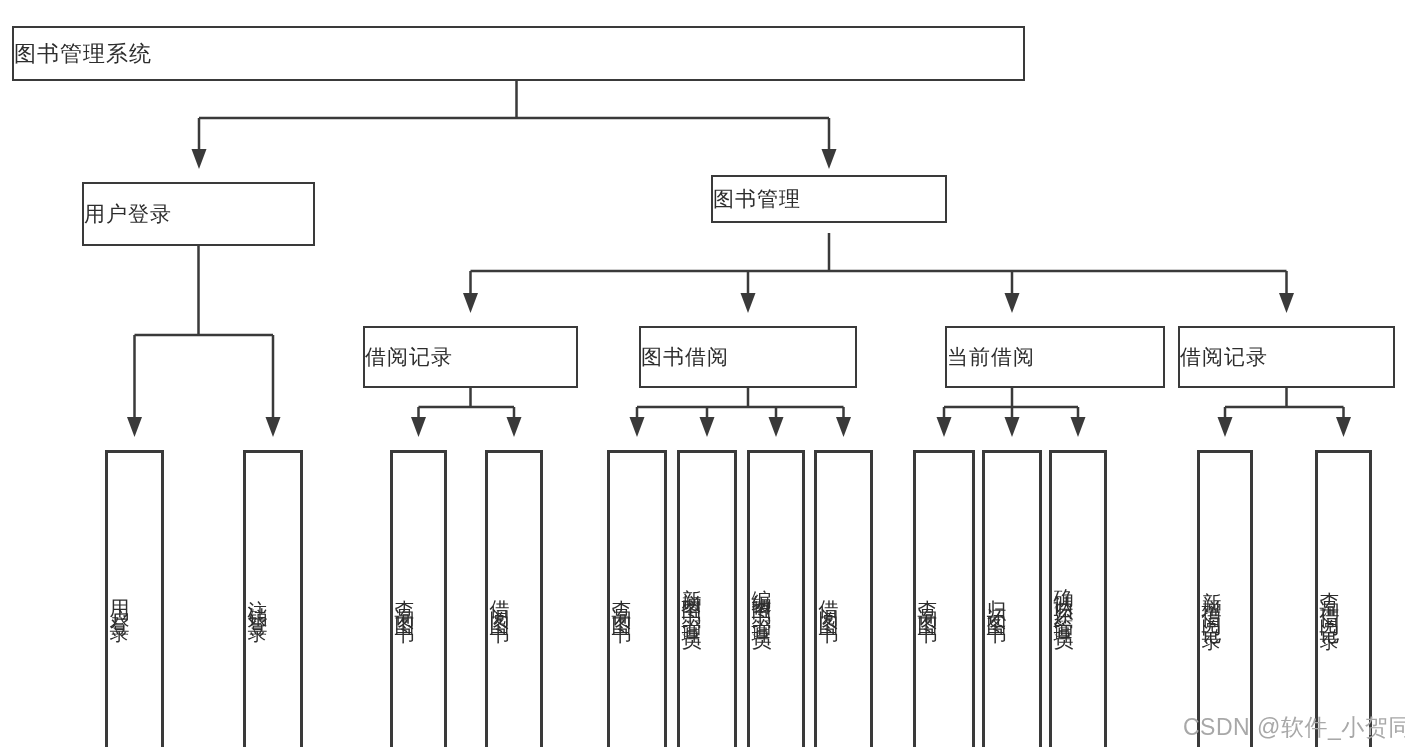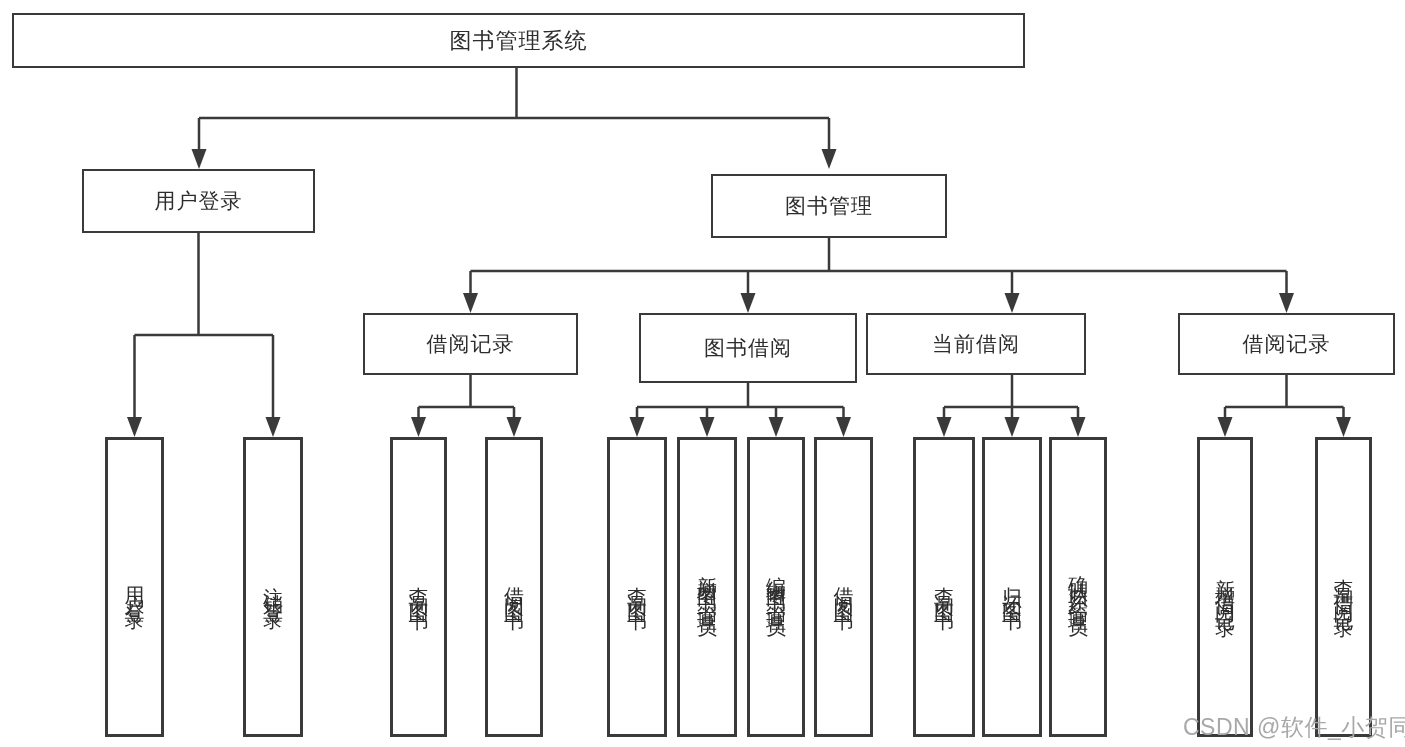--- a/index.html
+++ b/index.html
@@ -5,22 +5,22 @@
   html,body{margin:0;padding:0;background:#ffffff;}
   .canvas{
     position:relative;width:1405px;height:747px;background:#ffffff;
     font-family:"Liberation Sans","DejaVu Sans",sans-serif;overflow:hidden;
   }
   .connectors{position:absolute;left:0;top:0;z-index:1;}
   .connectors path{stroke:#3a3a3a;stroke-width:2.5;fill:none;}
   .connectors polygon{fill:#3a3a3a;stroke:none;}
   .node{
     position:absolute;background:#ffffff;border:2.5px solid #3a3a3a;
-    box-sizing:border-box;display:flex;align-items:center;justify-content:center;
-    z-index:2;color:#2d2d2d;
+    box-sizing:border-box;display:flex;align-items:center;
+    z-index:2;color:#2d2d2d;margin-top:13px;
   }
   .root-node{font-size:22px;letter-spacing:1px;}
   .hnode{font-size:21px;letter-spacing:1px;}
   .leaf{border-width:3px;}
   .leaf .vtext{
     writing-mode:vertical-lr;
     font-size:20px;letter-spacing:8px;line-height:1.15;
   }
   .leaf .vtext.tight{letter-spacing:6px;}
   .watermark{
@@ -71,31 +71,31 @@
     </g>
   </svg>
 
   <div class="node root-node" style="left:12px;top:13px;width:1013px;height:55px">
     <span>图书管理系统</span>
   </div>
 
   <div class="node hnode" style="left:82px;top:169px;width:233px;height:64px">
     <span>用户登录</span>
   </div>
-  <div class="node hnode" style="left:711px;top:174px;width:236px;height:64px">
+  <div class="node hnode" style="left:711px;top:162px;width:236px;height:48px">
     <span>图书管理</span>
   </div>
 
   <div class="node hnode" style="left:363px;top:313px;width:215px;height:62px">
     <span>借阅记录</span>
   </div>
-  <div class="node hnode" style="left:639px;top:313px;width:218px;height:70px">
+  <div class="node hnode" style="left:639px;top:313px;width:218px;height:62px">
     <span>图书借阅</span>
   </div>
-  <div class="node hnode" style="left:866px;top:313px;width:220px;height:62px">
+  <div class="node hnode" style="left:945px;top:313px;width:220px;height:62px">
     <span>当前借阅</span>
   </div>
   <div class="node hnode" style="left:1178px;top:313px;width:217px;height:62px">
     <span>借阅记录</span>
   </div>
 
   <div class="node leaf" style="left:105px;top:437px;width:59px;height:300px">
     <span class="vtext">用户登录</span>
   </div>
   <div class="node leaf" style="left:243px;top:437px;width:60px;height:300px">

